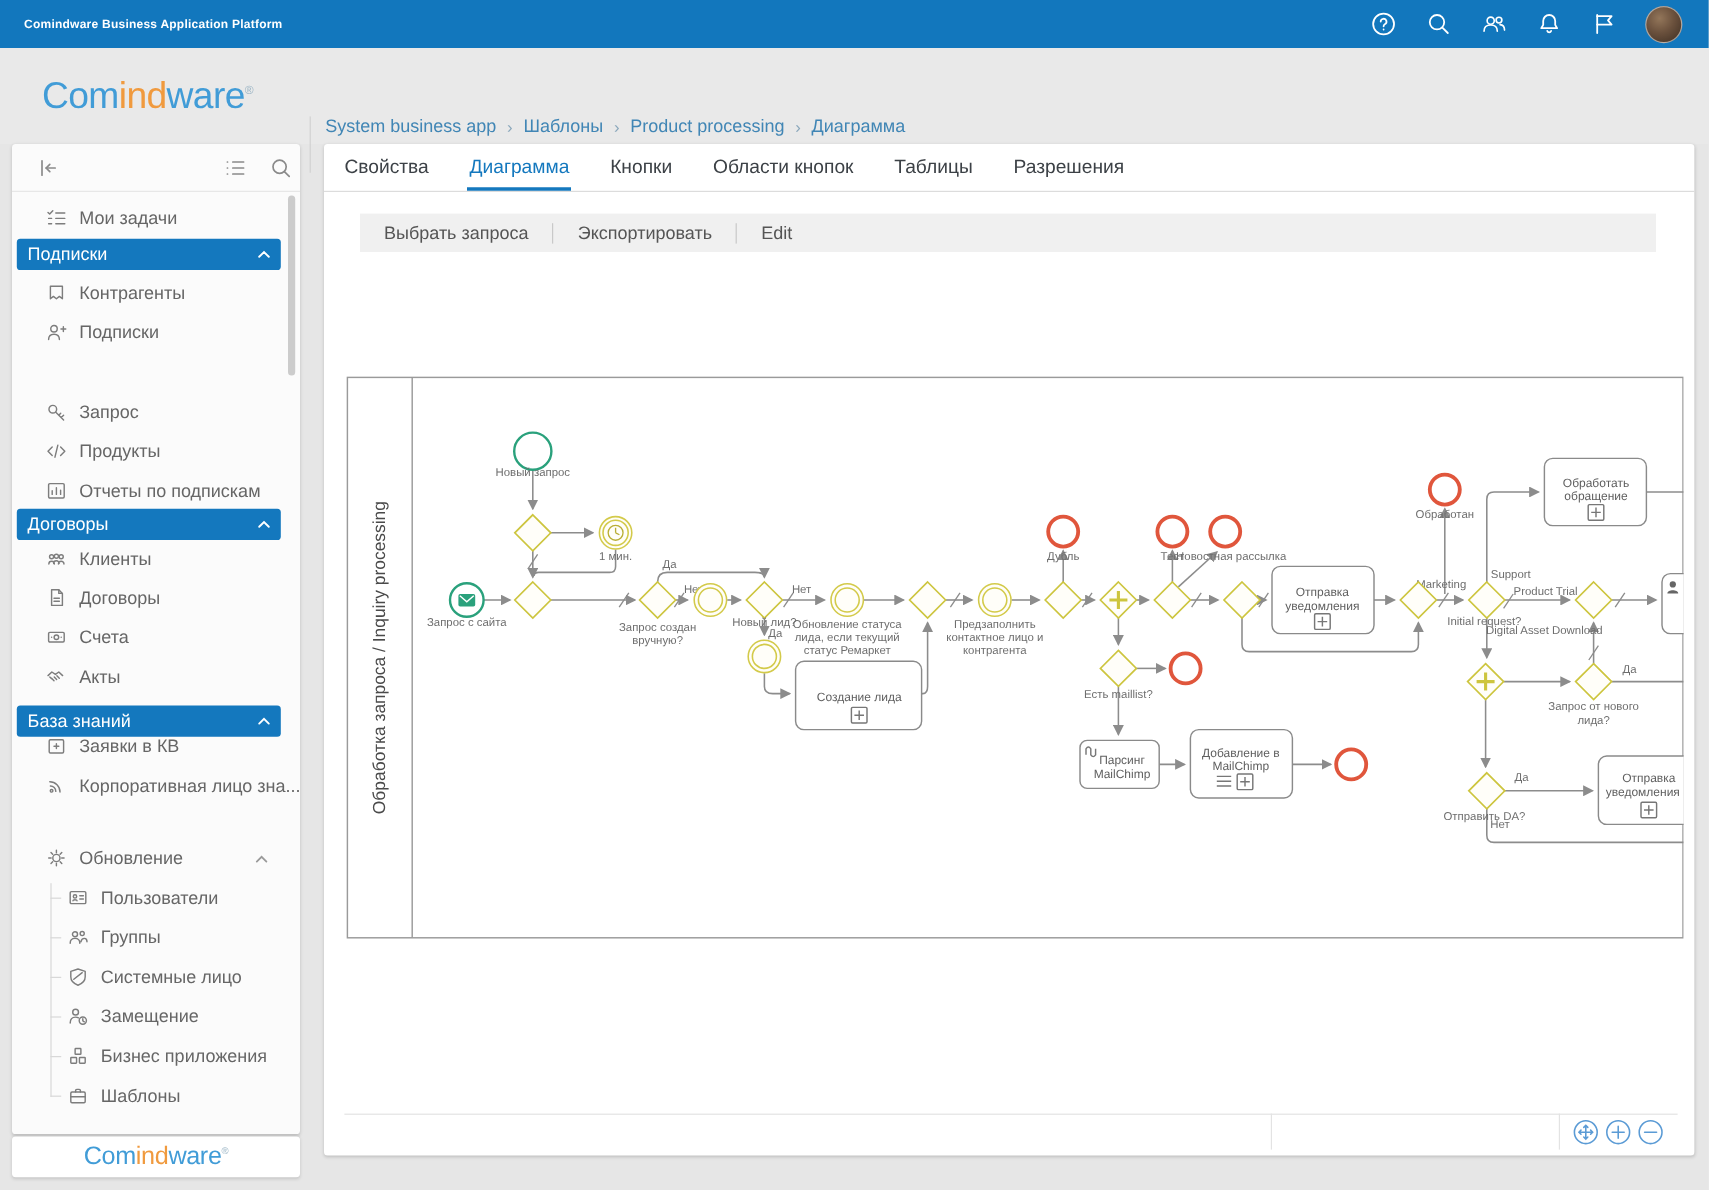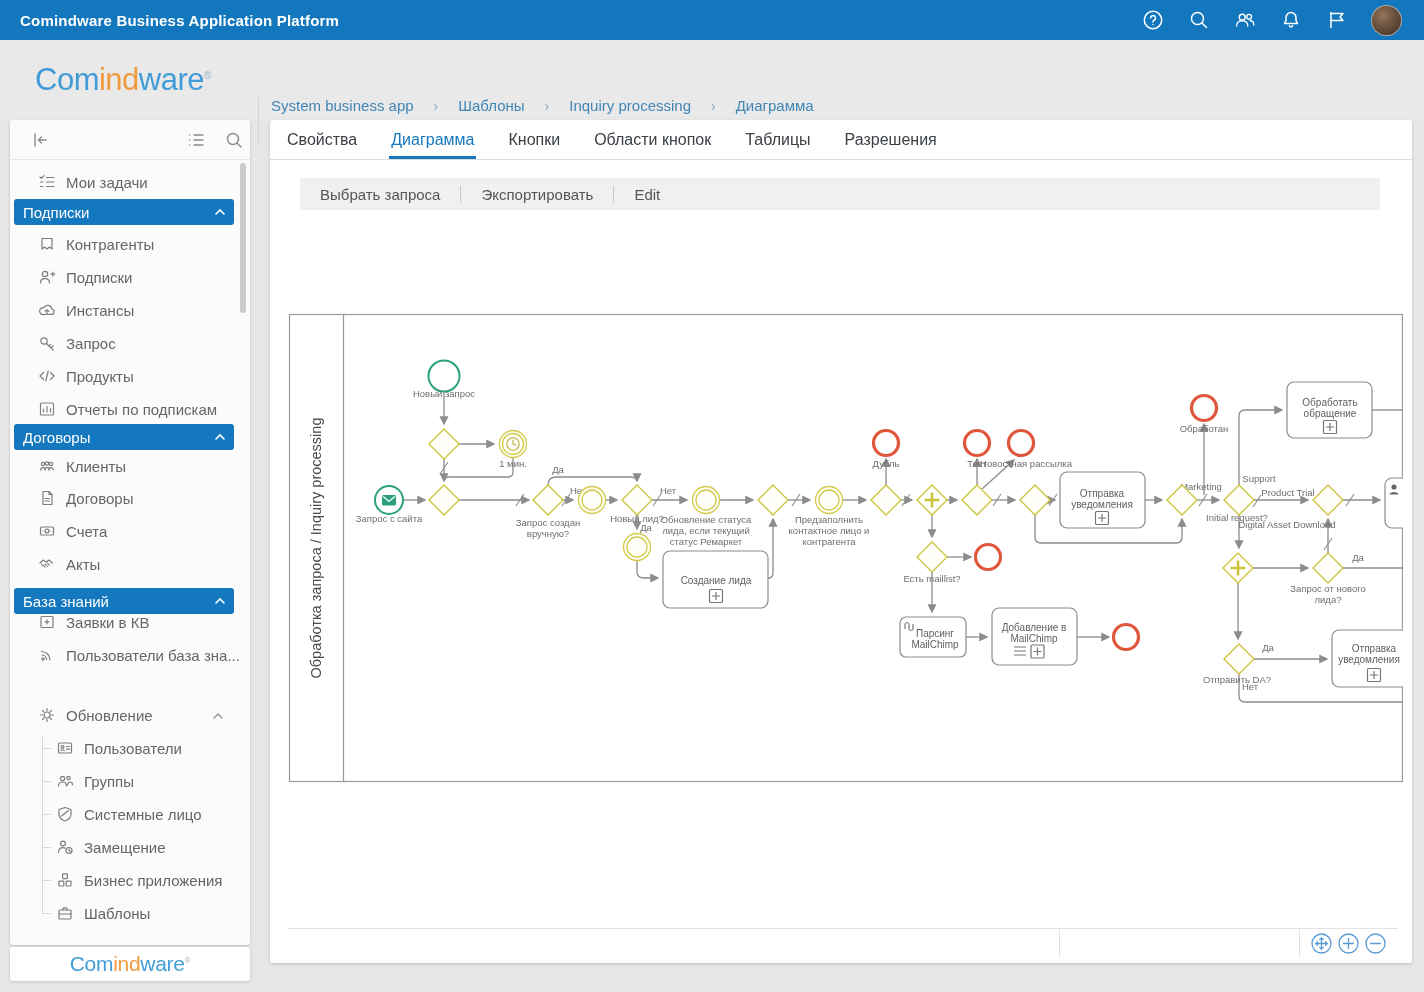--- a/index.html
+++ b/index.html
@@ -2,32 +2,32 @@
 <html><head>
 <meta charset="utf-8">
 <style>
   * { margin:0; padding:0; box-sizing:border-box; }
   html,body { width:1424px; height:992px; }
   body { font-family:"Liberation Sans", sans-serif; background:#e6e6e6; overflow:hidden; }
   .page { position:relative; width:1424px; height:992px; background:#e6e6e6; }
 
   
   .topbar { position:absolute; left:0; top:0; width:1424px; height:40px; background:#1277bd; display:flex; align-items:center; }
-  .topbar-title { color:#fff; font-size:15px; font-weight:600; margin-left:20px; letter-spacing:.2px; }
+  .topbar-title { color:#fff; font-size:10px; font-weight:600; margin-left:20px; letter-spacing:.2px; }
   .topbar-icons { position:absolute; right:22px; top:0; height:40px; display:flex; align-items:center; gap:22px; }
   .tb-icon { width:24px; height:24px; display:flex; align-items:center; justify-content:center; cursor:pointer; }
   .avatar { width:31px; height:31px; border-radius:50%; background:radial-gradient(circle at 38% 32%, #93765a 0%, #6b513d 45%, #3c2d22 100%); border:1px solid rgba(255,255,255,.5); }
 
   
   .header { position:absolute; left:0; top:40px; width:1424px; height:80px; background:#e9e9e9; }
   .brand { position:absolute; left:35px; top:22px; font-size:31px; font-weight:500; letter-spacing:-.5px; }
   .brand .b { color:#419cd7; } .brand .o { color:#f09a3e; }
   .brand sup { font-size:10px; color:#9ab4c4; }
   .header-divider { position:absolute; left:258px; top:57px; width:1px; height:47px; background:#d2d2d2; }
-  .breadcrumb { position:absolute; left:271px; top:57px; display:flex; gap:20px; font-size:15px; align-items:center; }
+  .breadcrumb { position:absolute; left:271px; top:57px; display:flex; gap:9px; font-size:15px; align-items:center; }
   .crumb { color:#4186b5; cursor:pointer; }
   .crumb-sep { color:#8aa7bb; font-size:14px; }
   .version { position:absolute; left:271px; top:80px; font-size:17px; color:#4a4a4a; }
 
   
   .sidebar { position:absolute; left:10px; top:120px; width:240px; height:825px; background:#fbfbfb; border-radius:3px; box-shadow:0 1px 3px rgba(0,0,0,.18); overflow:hidden; }
   .side-toprow { position:absolute; left:0; top:0; width:100%; height:40px; border-bottom:1px solid #e7e7e7; }
   .side-toprow .sicon { position:absolute; top:9px; width:22px; height:22px; cursor:pointer; }
   .srow { position:absolute; left:0; width:228px; height:32px; display:flex; align-items:center; color:#666; font-size:15px; cursor:pointer; white-space:nowrap; }
   .srow .nicon { width:18px; height:18px; margin-left:28px; margin-right:10px; flex:none; }
@@ -121,21 +121,21 @@
   </div>
 
   <div class="header">
     <div class="brand"><span class="b">Com</span><span class="o">ind</span><span class="b">ware</span><sup>®</sup></div>
     <div class="header-divider"></div>
     <div class="breadcrumb">
       <span class="crumb">System business app</span>
       <span class="crumb-sep">›</span>
       <span class="crumb">Шаблоны</span>
       <span class="crumb-sep">›</span>
-      <span class="crumb">Inquiry processing</span>
+      <span class="crumb">Product processing</span>
       <span class="crumb-sep">›</span>
       <span class="crumb">Диаграмма</span>
     </div>
     <div class="version">122.0</div>
   </div>
 
   <div class="sidebar">
     <div class="side-toprow">
       <svg class="sicon" style="left:19px" viewBox="0 0 22 22">
           <line x1="6" y1="5" x2="6" y2="17"></line>
@@ -179,27 +179,20 @@
       <span>Контрагенты</span>
     </div>
     <div class="srow" style="top:141px">
       <svg class="nicon" viewBox="0 0 18 18">
           <circle cx="7" cy="6" r="2.7"></circle>
           <path d="M2.5,15 c0,-3 2,-4.4 4.5,-4.4 s4.5,1.4 4.5,4.4"></path>
           <path d="M12.8,6.2 h4 M14.8,4.2 v4"></path>
         </svg>
       <span>Подписки</span>
     </div>
-    <div class="srow" style="top:174px">
-      <svg class="nicon" viewBox="0 0 18 18">
-          <path d="M5.2,13.5 a3.4,3.4 0 1 1 .6,-6.7 a4.2,4.2 0 0 1 8,1.2 a2.7,2.7 0 0 1 -.8,5.4 z"></path>
-          <path d="M9,13 V8.8 M7.2,10.4 L9,8.6 l1.8,1.8"></path>
-        </svg>
-      <span>Инстансы</span>
-    </div>
     <div class="srow" style="top:207px">
       <svg class="nicon" viewBox="0 0 18 18">
           <circle cx="6" cy="7" r="3.2"></circle>
           <path d="M8.5,9.5 L15,16 M13,14 l2,-2 M11,12 l1.6,-1.6"></path>
         </svg>
       <span>Запрос</span>
     </div>
     <div class="srow" style="top:240px">
       <svg class="nicon" viewBox="0 0 18 18">
           <path d="M5.5,5.5 L2,9 l3.5,3.5 M12.5,5.5 L16,9 l-3.5,3.5 M10.2,4 L7.8,14"></path>
@@ -265,21 +258,21 @@
           <rect x="3" y="3.5" width="12" height="11" rx="1"></rect>
           <path d="M9,6.8 v4 M7,8.8 h4"></path>
         </svg>
       <span>Заявки в КВ</span>
     </div>
     <div class="srow" style="top:519px">
       <svg class="nicon" viewBox="0 0 18 18">
           <circle cx="5" cy="13" r="1.1"></circle>
           <path d="M8.5,13.5 A4.5,4.5 0 0 0 4,9 M12,14 A8.5,8.5 0 0 0 3.5,5.5"></path>
         </svg>
-      <span>Пользователи база зна...</span>
+      <span>Корпоративная лицо зна...</span>
     </div>
 
 
     <div class="srow" style="top:579px">
       <svg class="nicon" viewBox="0 0 18 18">
           <circle cx="9" cy="9" r="3"></circle>
           <path d="M9,2.6 v2 M9,13.4 v2 M2.6,9 h2 M13.4,9 h2 M4.5,4.5 l1.4,1.4 M12.1,12.1 l1.4,1.4 M13.5,4.5 l-1.4,1.4 M5.9,12.1 l-1.4,1.4"></path>
         </svg>
       <span>Обновление</span>
       <svg class="gear-chevron" width="12" height="10" viewBox="0 0 12 10">

